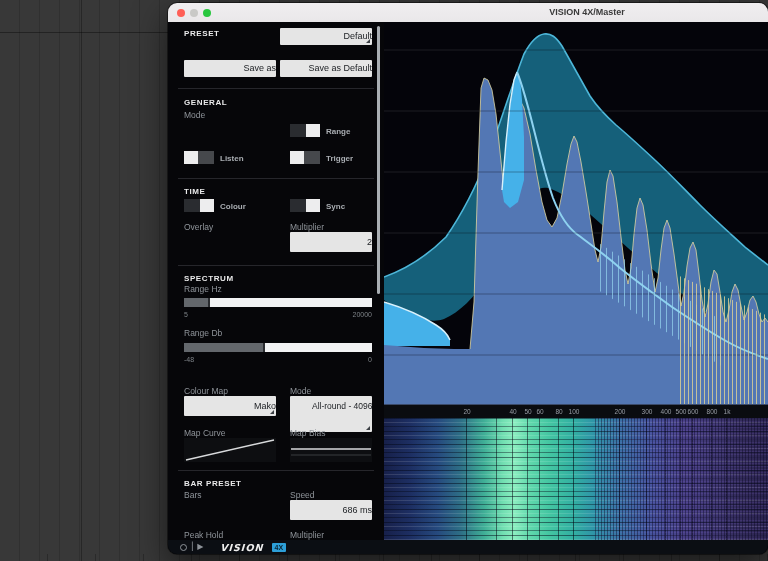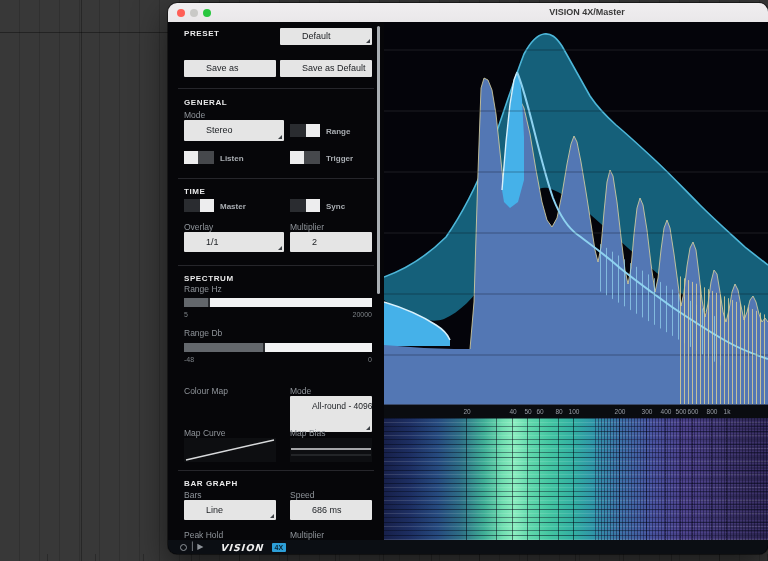--- a/index.html
+++ b/index.html
@@ -39,21 +39,21 @@
   }
   .traffic { position:absolute; top:5.5px; width:8px; height:8px; border-radius:50%; }
   .t-red   { left:9px;  background:#ff5f57; }
   .t-mid   { left:22px; background:#c9c9c7; }
   .t-green { left:35px; background:#29c73f; }
   .win-title {
     position:absolute; top:4px; left:419px; transform:translateX(-50%);
     font-size:9px; font-weight:600; color:#3a3a3a; white-space:nowrap;
   }
 
-  .content { position:absolute; left:0; top:19px; right:0; bottom:0; background:#050507; }
+  .content { position:absolute; left:0; top:19px; right:0; bottom:0; background:#050507;text-align:right; }
 
   
   .panel { position:absolute; left:0; top:0; width:216px; bottom:0; background:#060609; }
   .sec-header { position:absolute; left:16px; font-size:8px; font-weight:bold; letter-spacing:.6px; color:#e9e9ea; }
   .lbl { position:absolute; font-size:8.5px; color:#90959b; }
   .divider { position:absolute; left:10px; width:196px; height:1px; background:#26262b; }
 
   .field {
     position:absolute; background:#e5e5e5; color:#1b1e22;
     font-size:9px; line-height:17px; padding-left:22px;
@@ -173,82 +173,80 @@
     <div class="panel">
 
       <div class="sec-header" style="top:7px">PRESET</div>
       <div class="field dd" style="left:112px; top:6px; width:92px; height:17px">Default</div>
       <div class="field btn" style="left:16px; top:38px; width:92px; height:17px">Save as</div>
       <div class="field btn" style="left:112px; top:38px; width:92px; height:17px">Save as Default</div>
       <div class="divider" style="top:66px"></div>
 
       <div class="sec-header" style="top:76px">GENERAL</div>
       <div class="lbl" style="left:16px; top:88px">Mode</div>
-      <div class="field dd" style="left:16px; top:98px; width:100px; height:21px; line-height:21px">Stereo</div>
       <div class="toggle on" style="left:122px; top:102px">
           <div class="knob"></div>
         </div>
       <div class="tog-lbl" style="left:158px; top:105px">Range</div>
       <div class="toggle off" style="left:16px; top:129px">
           <div class="knob"></div>
         </div>
       <div class="tog-lbl" style="left:52px; top:132px">Listen</div>
       <div class="toggle off" style="left:122px; top:129px">
           <div class="knob"></div>
         </div>
       <div class="tog-lbl" style="left:158px; top:132px">Trigger</div>
       <div class="divider" style="top:156px"></div>
 
       <div class="sec-header" style="top:165px">TIME</div>
       <div class="toggle on" style="left:16px; top:177px">
           <div class="knob"></div>
         </div>
-      <div class="tog-lbl" style="left:52px; top:180px">Master</div>
+      <div class="tog-lbl" style="left:52px; top:180px">Colour</div>
       <div class="toggle on" style="left:122px; top:177px">
           <div class="knob"></div>
         </div>
       <div class="tog-lbl" style="left:158px; top:180px">Sync</div>
       <div class="lbl" style="left:16px; top:200px">Overlay</div>
-      <div class="field dd" style="left:16px; top:210px; width:100px; height:20px; line-height:20px">1/1</div>
       <div class="lbl" style="left:122px; top:200px">Multiplier</div>
       <div class="field" style="left:122px; top:210px; width:82px; height:20px; line-height:20px">2</div>
       <div class="divider" style="top:243px"></div>
 
       <div class="sec-header" style="top:252px">SPECTRUM</div>
       <div class="lbl" style="left:16px; top:262px">Range Hz</div>
       <div class="slider" style="top:276px; background:linear-gradient(90deg,#63676c 0 13%, #2a2c30 13% 14%, #f2f3f4 14% 100%)"></div>
       <div class="minmax" style="left:16px; top:289px">5</div>
       <div class="minmax" style="right:12px; top:289px">20000</div>
       <div class="lbl" style="left:16px; top:306px">Range Db</div>
       <div class="slider" style="top:321px; background:linear-gradient(90deg,#63676c 0 42%, #2a2c30 42% 43%, #f2f3f4 43% 100%)"></div>
       <div class="minmax" style="left:16px; top:334px">-48</div>
       <div class="minmax" style="right:12px; top:334px">0</div>
 
       <div class="lbl" style="left:16px; top:364px">Colour Map</div>
+      <div class="field dd" style="left:16px; top:374px; width:92px; height:20px; line-height:20px">Mako</div>
       <div class="lbl" style="left:122px; top:364px">Mode</div>
       <div class="field dd" style="left:122px; top:374px; width:82px; height:36px; line-height:20px; font-size:8.5px">All-round - 4096</div>
 
       <div class="lbl" style="left:16px; top:406px">Map Curve</div>
       <div class="mapbox" style="left:16px; top:416px; width:92px; height:24px">
         <svg width="92" height="24">
             <line x1="2" y1="22" x2="90" y2="2" stroke="#d8dadc" stroke-width="1.4"></line>
           </svg>
       </div>
       <div class="lbl" style="left:122px; top:406px">Map Bias</div>
       <div class="mapbox" style="left:122px; top:416px; width:82px; height:24px">
         <svg width="82" height="24">
             <line x1="1" y1="11" x2="81" y2="11" stroke="#d8dadc" stroke-width="1.4"></line>
             <line x1="1" y1="17" x2="81" y2="17" stroke="#3a3c40" stroke-width="1"></line>
           </svg>
       </div>
       <div class="divider" style="top:448px"></div>
 
-      <div class="sec-header" style="top:457px">BAR GRAPH</div>
+      <div class="sec-header" style="top:457px">BAR PRESET</div>
       <div class="lbl" style="left:16px; top:468px">Bars</div>
-      <div class="field dd" style="left:16px; top:478px; width:92px; height:20px; line-height:20px">Line</div>
       <div class="lbl" style="left:122px; top:468px">Speed</div>
       <div class="field" style="left:122px; top:478px; width:82px; height:20px; line-height:20px">686 ms</div>
       <div class="lbl" style="left:16px; top:508px">Peak Hold</div>
       <div class="field" style="left:16px; top:518px; width:92px; height:14px"></div>
       <div class="lbl" style="left:122px; top:508px">Multiplier</div>
       <div class="field" style="left:122px; top:518px; width:82px; height:14px"></div>
 
       <div class="scrollbar"></div>
     </div>
 

